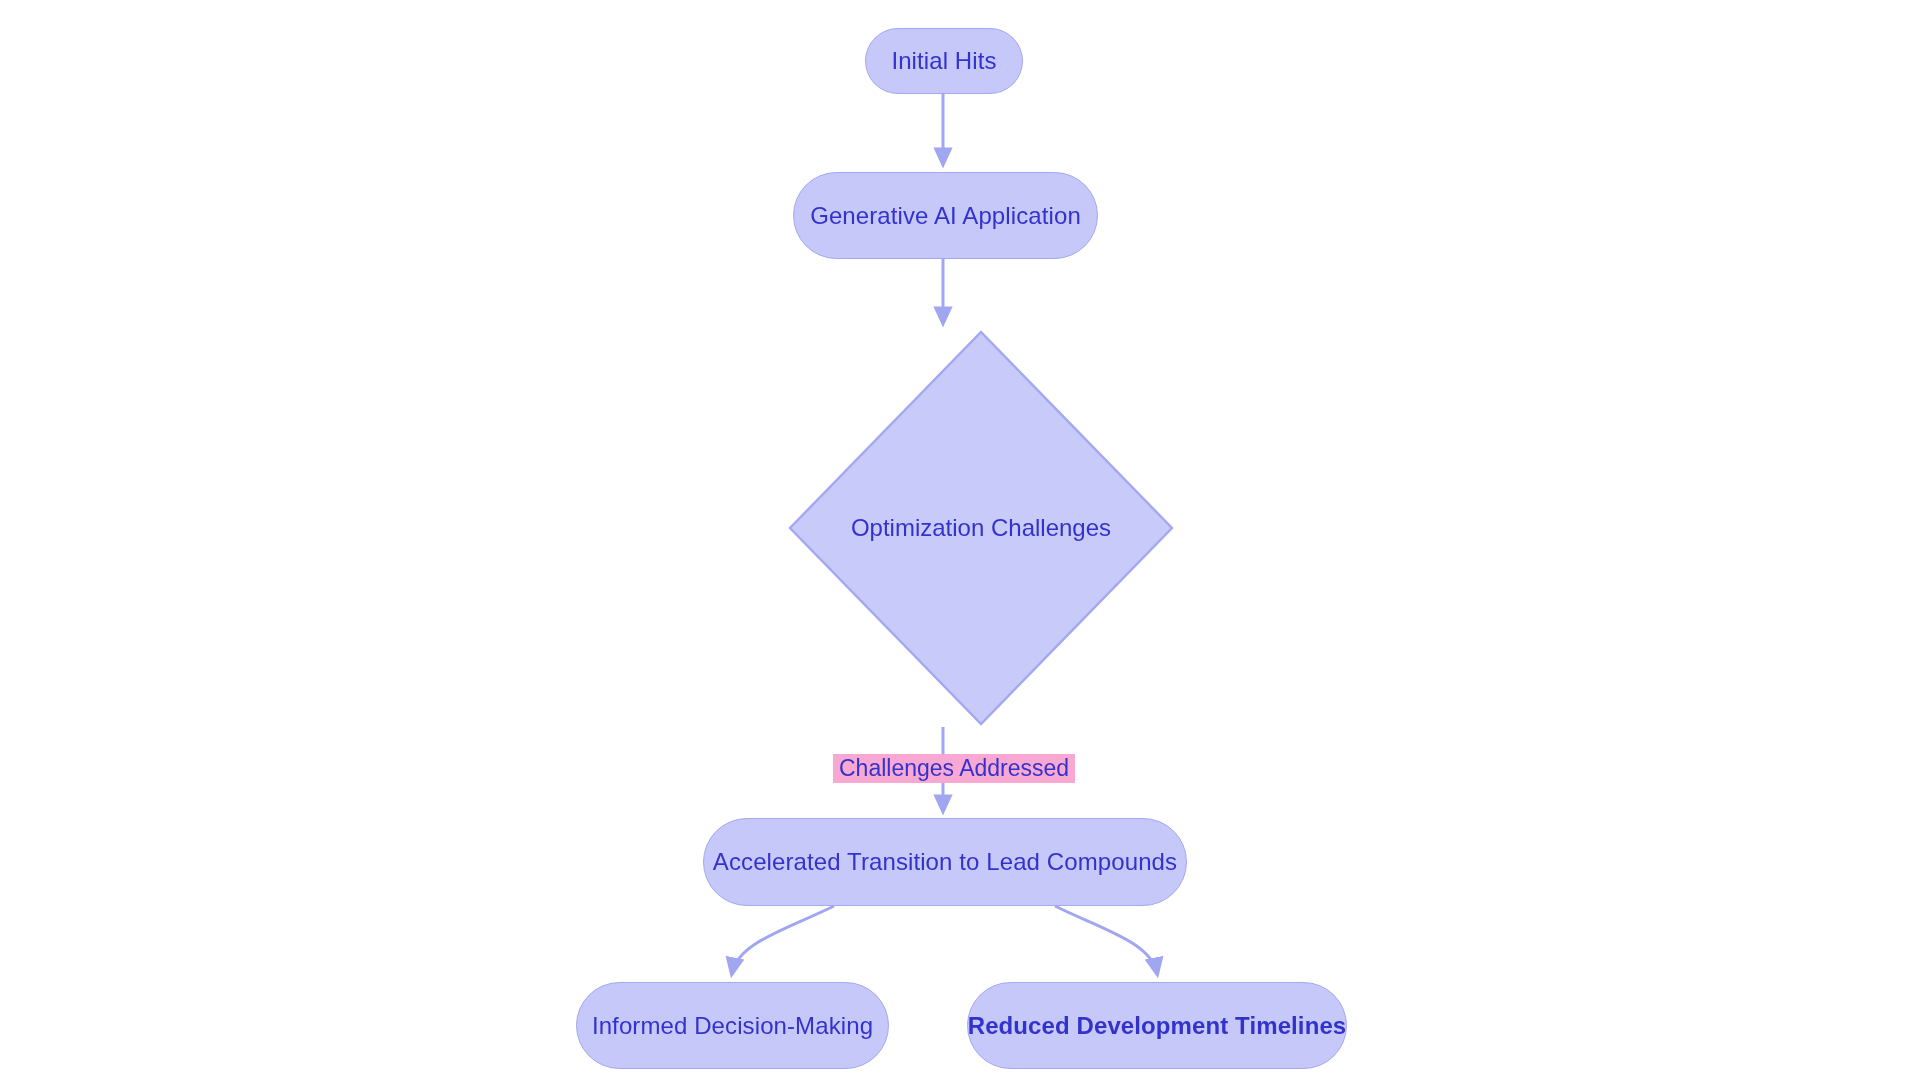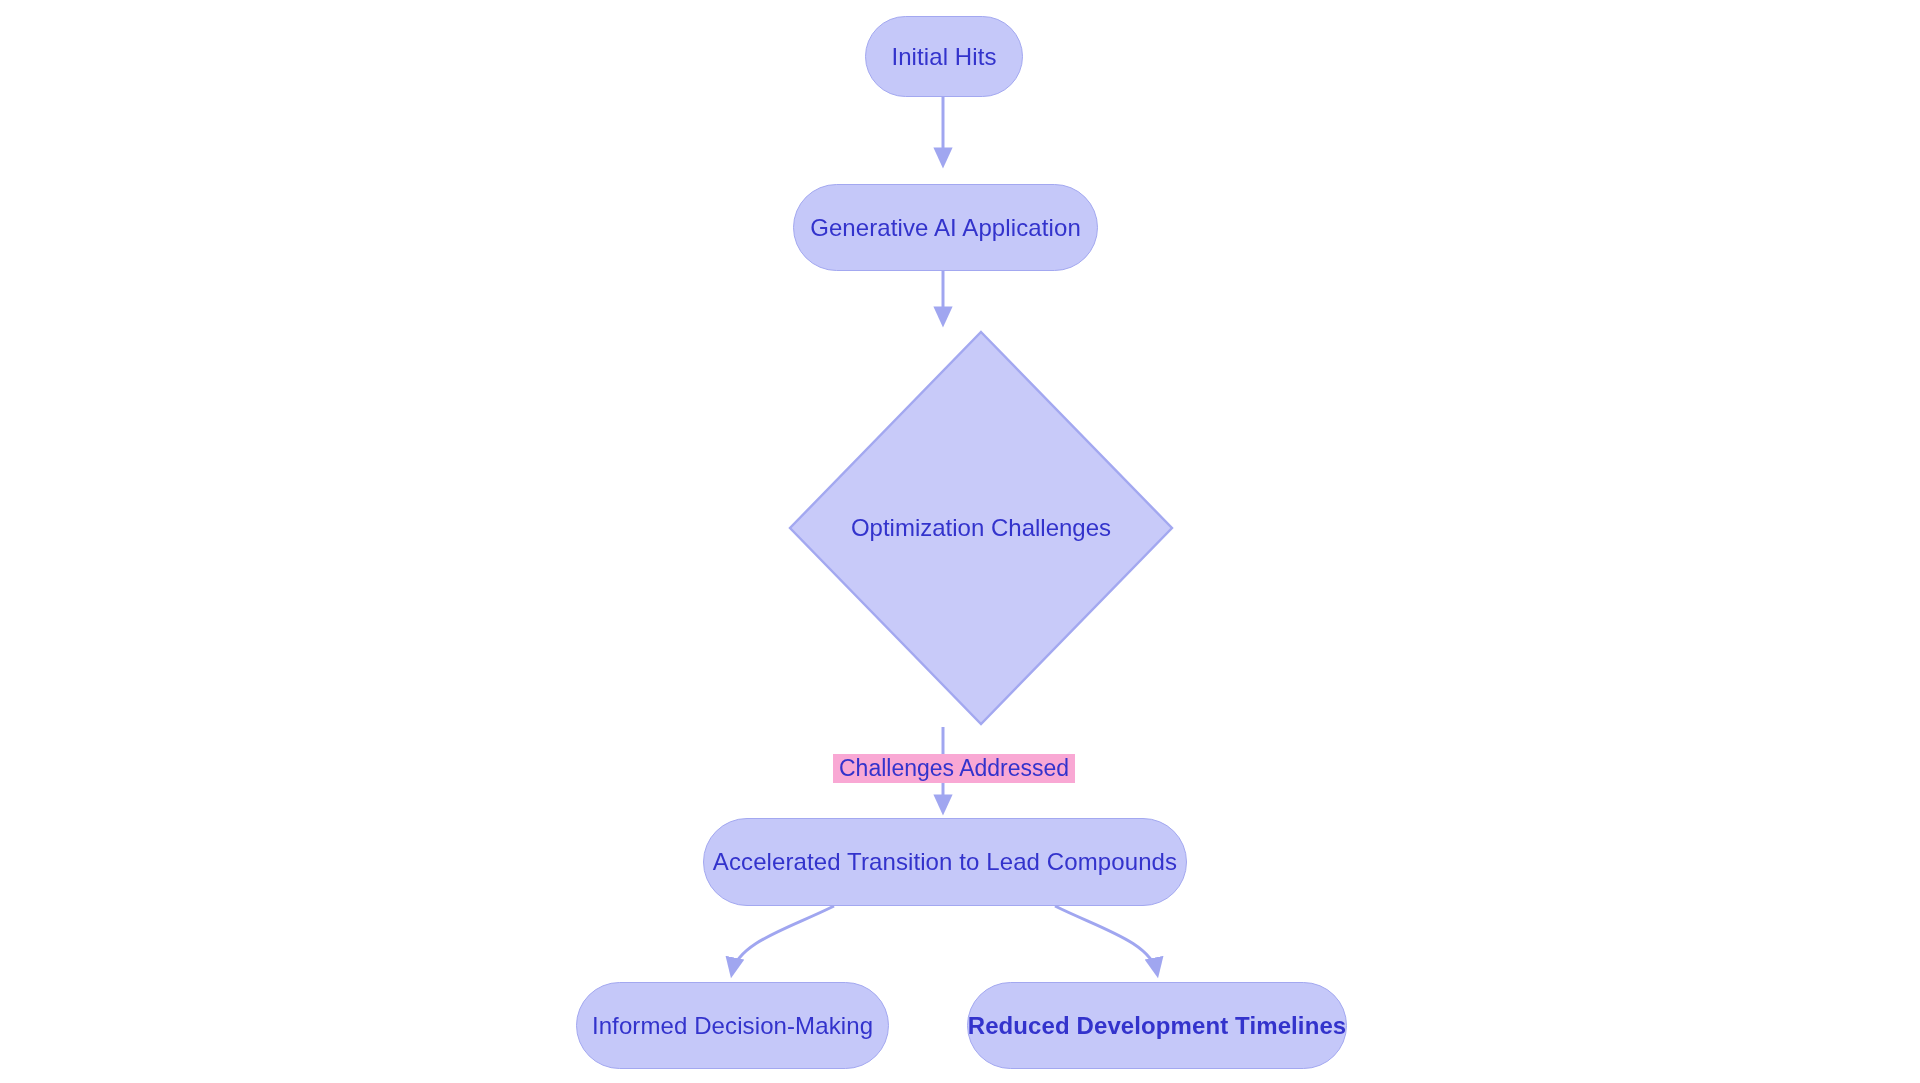--- a/index.html
+++ b/index.html
@@ -92,25 +92,25 @@
 
     <path d="M 943 259 L 943 322" stroke="#a0a6f0" stroke-width="3" fill="none" marker-end="url(#arrowhead)"></path>
 
     <path d="M 943 727 L 943 810" stroke="#a0a6f0" stroke-width="3" fill="none" marker-end="url(#arrowhead)"></path>
 
     <path d="M 834 906 C 790 928, 738 942, 732 973" stroke="#a0a6f0" stroke-width="3" fill="none" marker-end="url(#arrowhead)"></path>
 
     <path d="M 1055 906 C 1099 928, 1151 942, 1157 973" stroke="#a0a6f0" stroke-width="3" fill="none" marker-end="url(#arrowhead)"></path>
   </svg>
 
-  <div class="node node-rounded" style="left:865px; top:16px; width:158px; height:81px;">
+  <div class="node node-rounded" style="left:865px; top:28px; width:158px; height:66px;">
     <span>Initial Hits</span>
   </div>
 
-  <div class="node node-rounded" style="left:793px; top:172px; width:305px; height:87px;margin-top:12px;">
+  <div class="node node-rounded" style="left:793px; top:172px; width:305px; height:87px;">
     <span>Generative AI Application</span>
   </div>
 
   <div class="node-diamond-wrap" style="left:788px; top:330px; width:386px; height:396px;">
     <svg class="diamond-shape" viewBox="0 0 386 396" preserveAspectRatio="none" xmlns="http://www.w3.org/2000/svg">
       <polygon points="193,2 384,198 193,394 2,198" fill="#c8caf9" stroke="#a3a8f0" stroke-width="2.4"></polygon>
     </svg>
     <span class="diamond-label">Optimization Challenges</span>
   </div>
 

